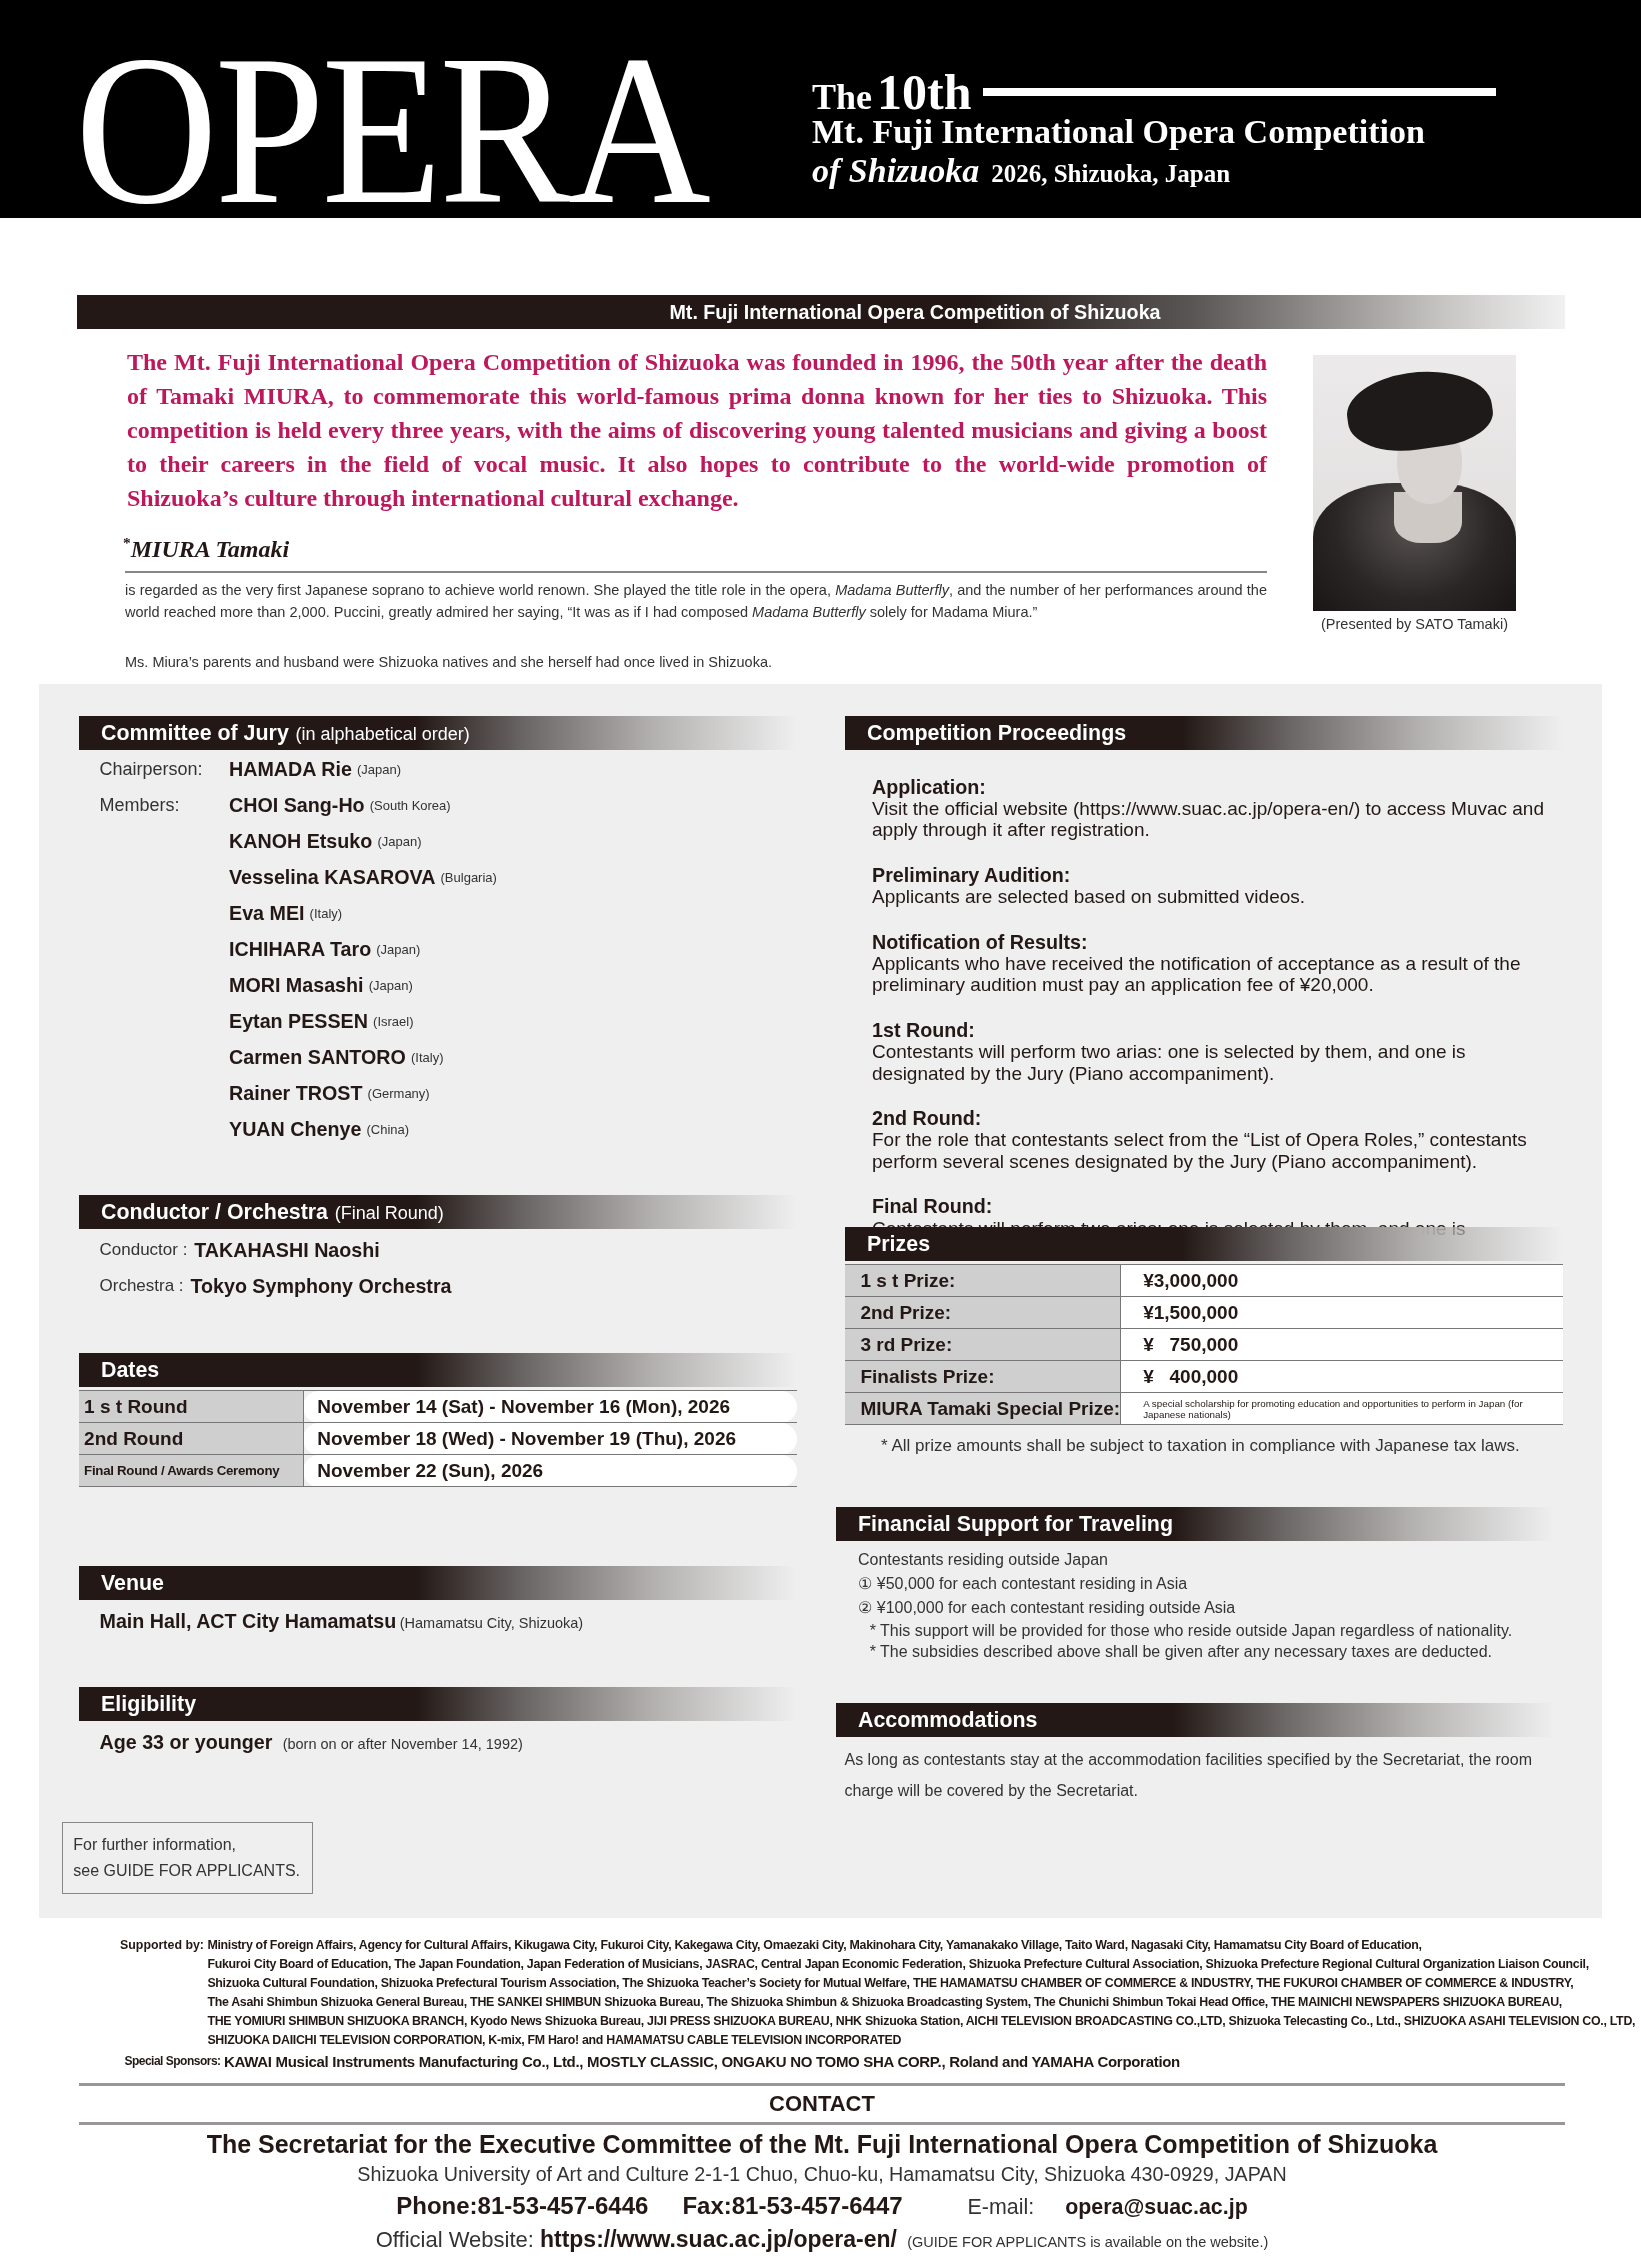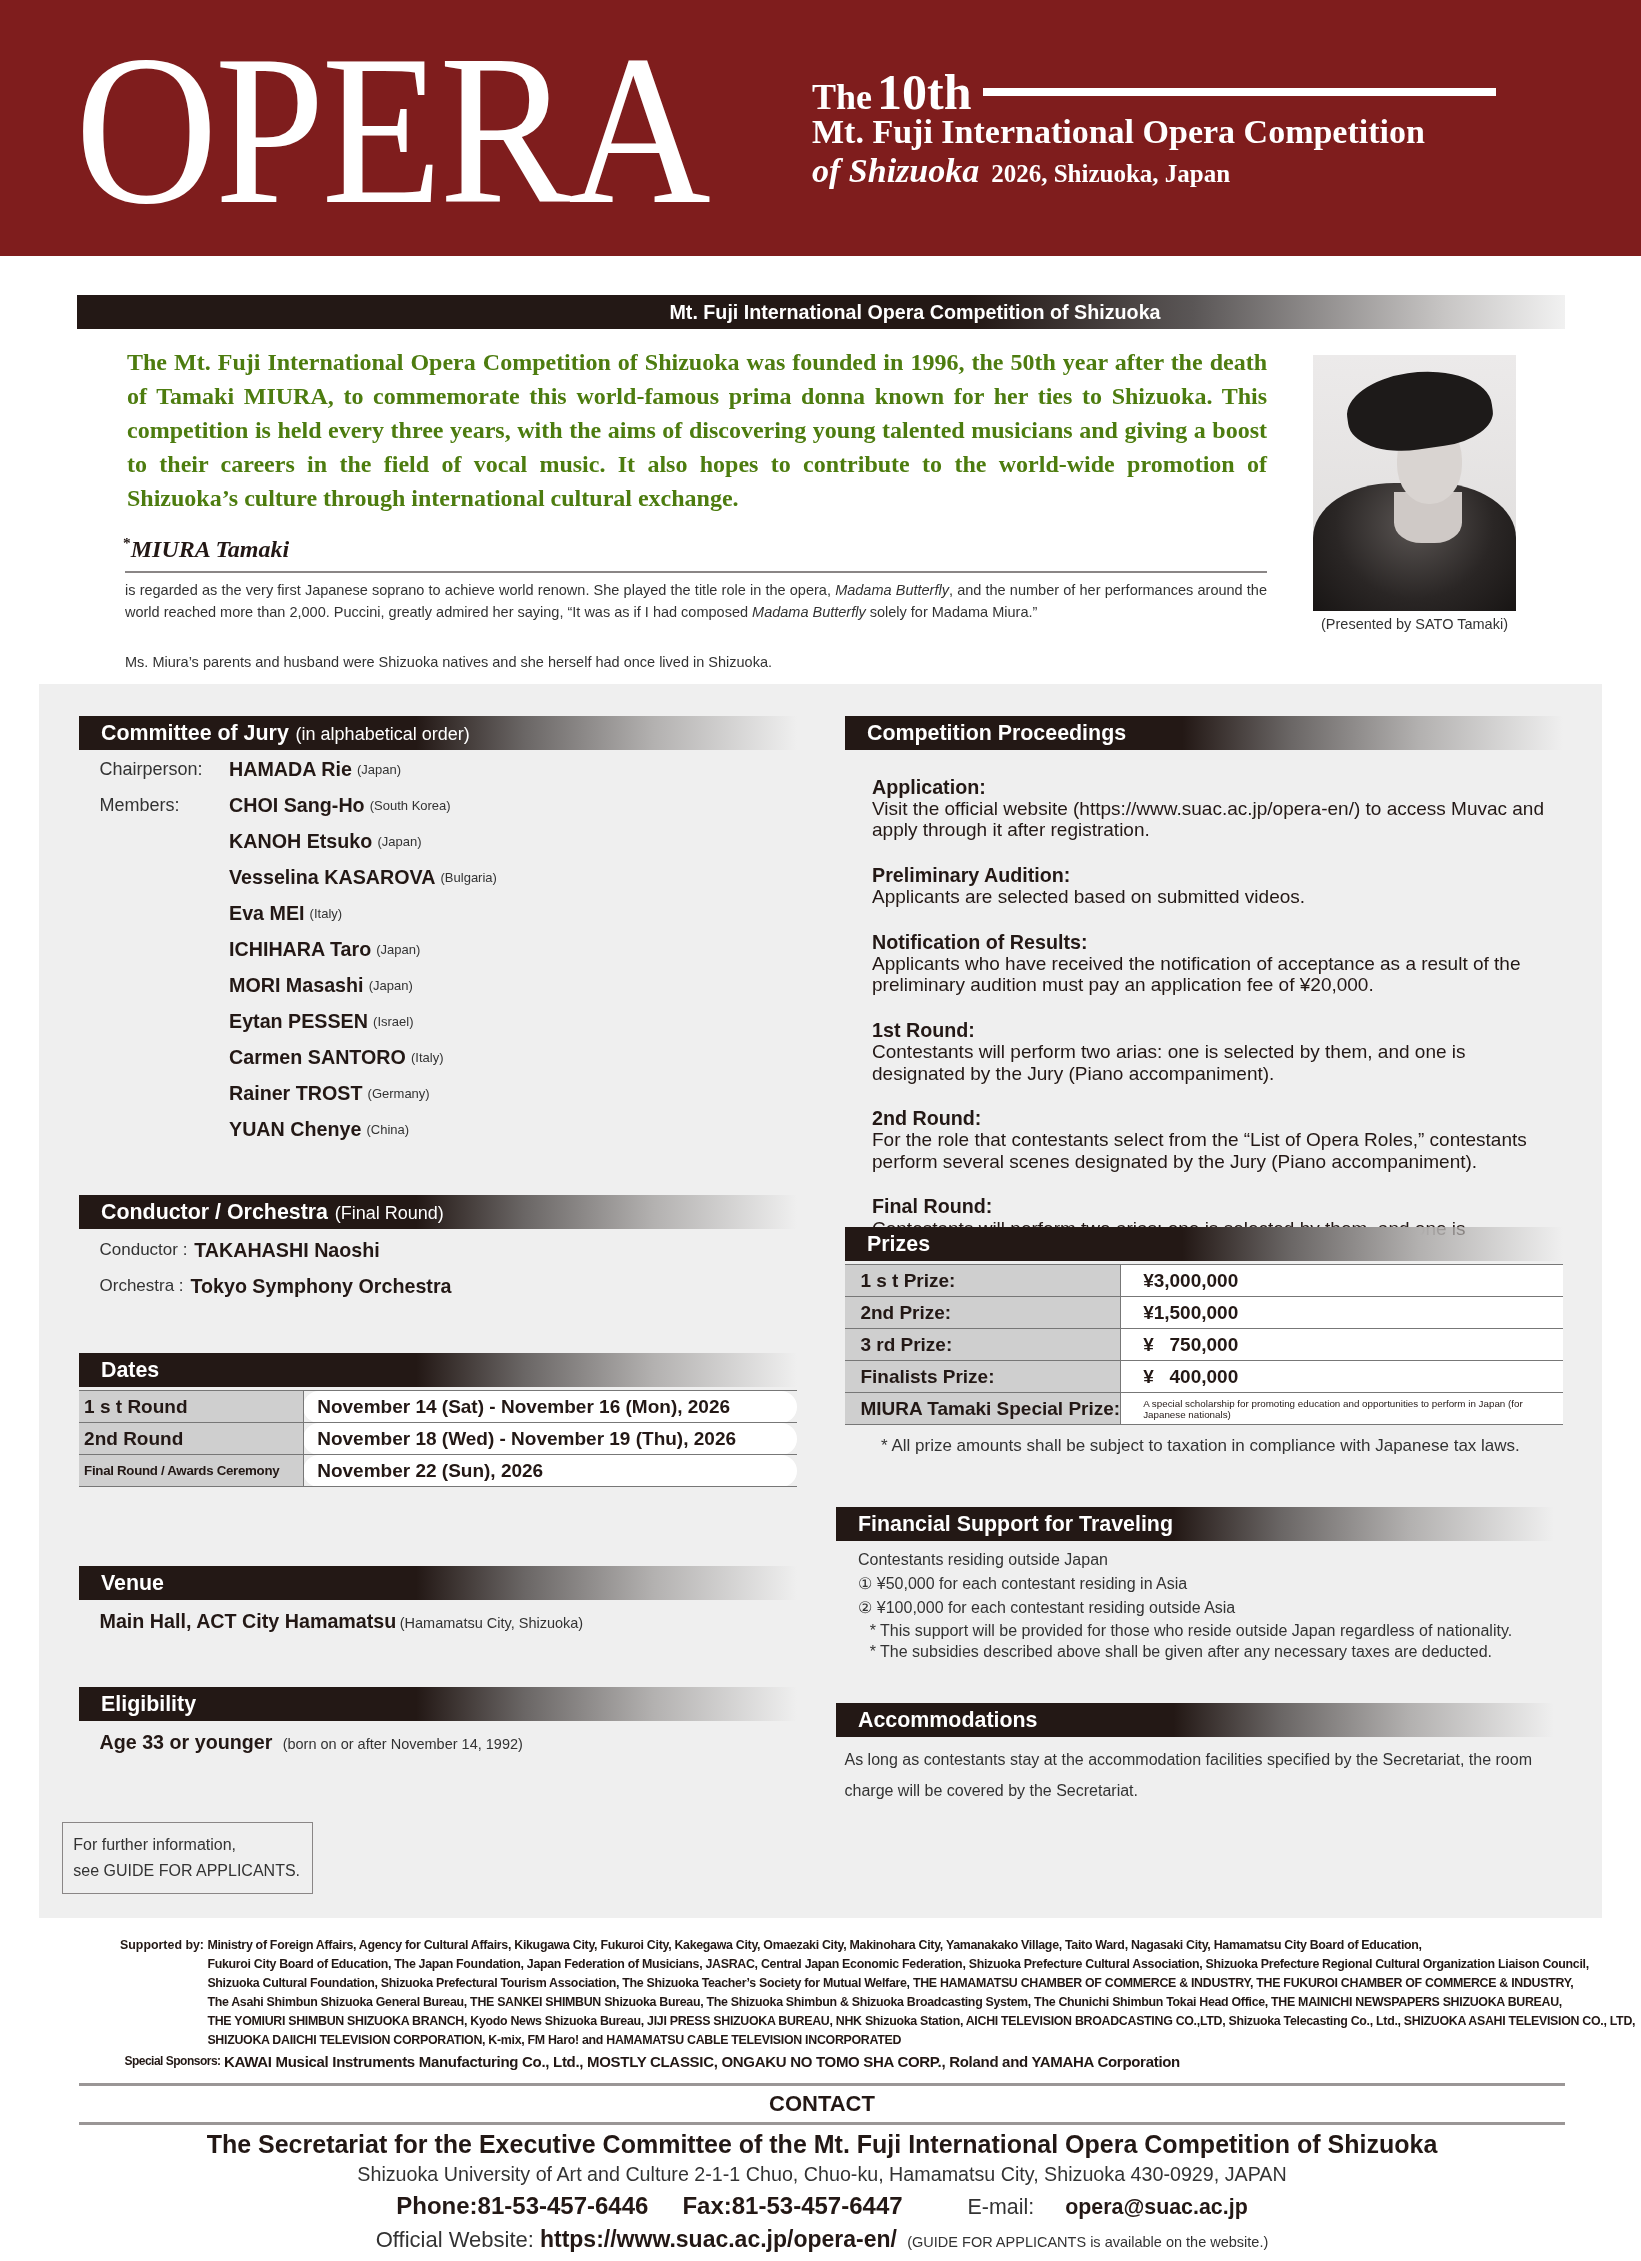--- a/index.html
+++ b/index.html
@@ -1,37 +1,37 @@
 <!DOCTYPE html>
 <html style="font-size:13.7px"><head>
 <meta charset="utf-8">
 <style>
   * { box-sizing: border-box; margin: 0; padding: 0; }
   body { width: 1641px; height: 2261px; background: #ffffff; color: #231815; font-family: "Liberation Sans", sans-serif; position: relative; overflow: hidden; }
 
   
-  .masthead { position: absolute; left: 0; top: 0; width: 1641px; height: 256px; background: #7f1d1d; color: #fff; }
+  .masthead { position: absolute; left: 0; top: 0; width: 1641px; height: 218px; background: #000000; color: #fff; }
   .opera-logo { position: absolute; left: 75px; top: 27px; font-family: "Liberation Serif", serif; font-size: 215px; line-height: 205px; letter-spacing: -3.4px; transform: scaleX(0.92); transform-origin: left top; }
   .ed-line1 { position: absolute; left: 812px; top: 67px; display: flex; align-items: flex-end; }
   .ed-the { font-family: "Liberation Serif", serif; font-size: 36px; font-weight: bold; line-height: 39px; }
   .ed-num { font-family: "Liberation Serif", serif; font-size: 50px; font-weight: bold; line-height: 50px; margin-left: 5.1px; }
   .ed-rule { position: absolute; left: 983px; top: 88px; width: 513px; height: 7.7px; background: #fff; }
   .ed-title { position: absolute; left: 812px; top: 113px; font-family: "Liberation Serif", serif; font-size: 34px; font-weight: bold; line-height: 38px; }
   .ed-sub { position: absolute; left: 812px; top: 152px; font-family: "Liberation Serif", serif; font-weight: bold; white-space: nowrap; }
   .ed-sub .a { font-size: 34px; font-style: italic; }
   .ed-sub .b { font-size: 25px; margin-left: 8.5px; }
 
   
   .bar { height: 34px; background: linear-gradient(90deg, #231815 0%, #231815 47%, #6a6665 62%, #b3b1b0 80%, rgba(255,255,255,0) 100%); color: #fff; font-weight: bold; font-size: 21.4px; line-height: 34px; padding-left: 22px; white-space: nowrap; }
   .bar .sub { font-weight: normal; font-size: 18px; margin-left: 6.8px; }
 
   .intro-bar { position: absolute; left: 77px; top: 295px; width: 1488px; height: 34px; background: linear-gradient(90deg, #231815 0%, #231815 60%, #5a5656 75%, #c8c6c5 92%, #f1f1f1 100%); color: #fff; font-weight: bold; font-size: 19.7px; line-height: 34px; text-align: center; }
   .intro-bar span { display: inline-block; padding-left: 188px; }
 
-  .intro-text { position: absolute; left: 127px; top: 345px; width: 1140px; font-family: "Liberation Serif", serif; font-size: 24px; line-height: 34px; font-weight: bold; text-align: justify; color: #4d7c0f; }
+  .intro-text { position: absolute; left: 127px; top: 345px; width: 1140px; font-family: "Liberation Serif", serif; font-size: 24px; line-height: 34px; font-weight: bold; text-align: justify; color: #be185d; }
   .miura-head { position: absolute; left: 123px; top: 534px; font-family: "Liberation Serif", serif; font-style: italic; font-weight: bold; font-size: 24px; }
   .miura-head sup { font-size: 15.4px; font-style: normal; }
   .miura-rule { position: absolute; left: 125px; top: 571px; width: 1142px; height: 1.7px; background: #8a8686; }
   .miura-text { position: absolute; left: 125px; top: 579px; width: 1142px; font-size: 14.5px; line-height: 22px; text-align: justify; color: #333; }
   .miura-text2 { position: absolute; left: 125px; top: 651px; font-size: 14.5px; line-height: 22px; color: #333; }
 
   .portrait { position: absolute; left: 1313px; top: 355px; width: 203px; height: 256px; background: linear-gradient(180deg, #eceaea 0%, #dedcdb 100%); overflow: hidden; }
   .portrait .hat { position: absolute; left: 34px; top: 17px; width: 145px; height: 77px; background: #1d1a19; border-radius: 50% 60% 40% 50%; transform: rotate(-8deg); }
   .portrait .face { position: absolute; left: 84px; top: 67px; width: 65px; height: 82px; background: #d9d4d1; border-radius: 46% 46% 48% 48%; }
   .portrait .fur { position: absolute; left: 0; top: 128px; width: 203px; height: 137px; background: radial-gradient(ellipse at 50% 30%, #5a5553 0%, #2a2625 55%, #161312 100%); border-radius: 40% 40% 0 0; }

